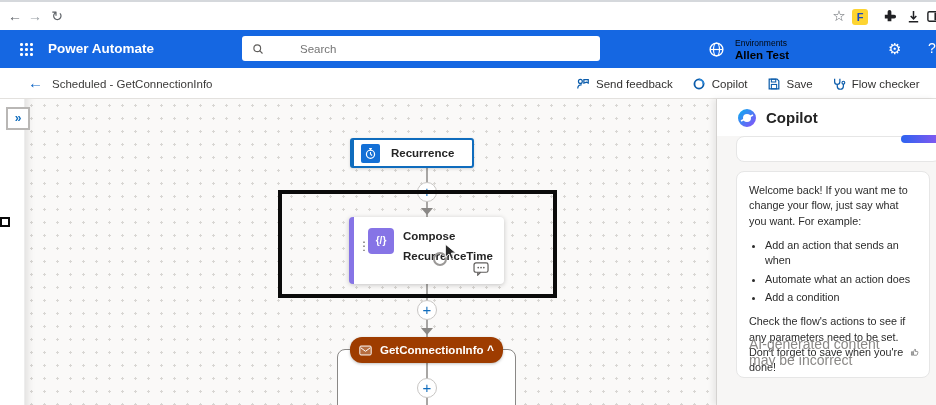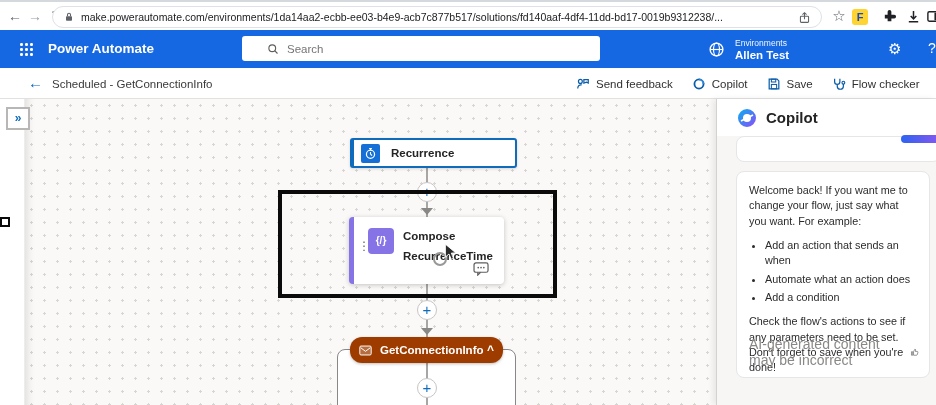--- a/index.html
+++ b/index.html
@@ -12,24 +12,24 @@
   .url-pill { position:absolute; left:52px; top:4px; width:770px; height:22px; border:1px solid #dfe1e5; border-radius:11px; background:#fff; display:flex; align-items:center; }
   .url-text { font-size:10.5px; color:#202124; white-space:nowrap; overflow:hidden; flex:1; }
   .ext-f { position:absolute; left:852px; top:7px; width:16px; height:16px; background:#fdd431; border-radius:3px; color:#1a49c4; font-weight:bold; font-size:11px; text-align:center; line-height:16px; }
   .b-icon { position:absolute; top:7px; }
 
   
   .app-header { position:absolute; left:0; top:30px; width:936px; height:44px; background:#1567e2; }
   .waffle { position:absolute; left:20px; top:13px; width:13px; height:13px; display:grid; grid-template-columns:repeat(3,1fr); gap:2px; cursor:pointer; }
   .waffle i { width:2.5px; height:2.5px; background:#fff; border-radius:50%; }
   .product-title { position:absolute; left:48px; top:11px; color:#fff; font-size:13.5px; font-weight:700; }
-  .search-pill { position:absolute; left:242px; top:6px; width:358px; height:25px; background:#fff; border-radius:3px; display:flex; align-items:center; padding-left:25px; }
+  .search-pill { position:absolute; left:242px; top:6px; width:358px; height:25px; background:#fff; border-radius:3px; display:flex; align-items:center; padding-left:10px;gap:28px; }
   .search-pill input { border:0; outline:0; font-size:11.5px; color:#444; width:300px; margin-left:8px; font-family:"Liberation Sans",sans-serif; }
   .env-group { position:absolute; left:708px; top:4px; height:30px; display:flex; align-items:center; cursor:pointer; }
-  .env-labels { margin-left:10px; color:#ffffff; }
+  .env-labels { margin-left:10px; color:#000000; }
   .env-small { font-size:8.5px; opacity:.95; }
   .env-name { font-size:11.5px; font-weight:700; margin-top:1px; }
   .hdr-right { position:absolute; top:10px; color:#fff; font-size:15px; cursor:pointer; }
 
   
   .flow-toolbar { position:absolute; left:0; top:68px; width:936px; height:31px; background:#fff; border-bottom:1px solid #e3e1de; }
   .tb-back { position:absolute; left:28px; top:6px; color:#0c64c5; font-size:15px; cursor:pointer; }
   .flow-name { position:absolute; left:52px; top:10px; font-size:11.5px; color:#3b3a39; }
   .tb-actions { position:absolute; left:576px; top:0; width:372px; height:31px; display:flex; align-items:center; gap:19px; }
   .tb-item { display:flex; align-items:center; gap:6px; cursor:pointer; white-space:nowrap; }
@@ -41,21 +41,21 @@
   .anno-handle { position:absolute; left:0; top:217px; width:10px; height:10px; border:2px solid #0a0a0a; background:#fff; z-index:45; }
   .canvas { position:absolute; left:25px; top:99px; width:691px; height:306px; background-color:#faf9f8;
             background-image:radial-gradient(circle,#d8d6d3 1px, transparent 1.2px); background-size:13px 13px;
             box-shadow:inset 10px 0 8px -8px rgba(0,0,0,.12); }
 
   .connector { position:absolute; width:2px; background:#a8a6a4; left:426px; z-index:1; }
   .plus-circle { position:absolute; left:417px; width:20px; height:20px; border-radius:50%; background:#fff; border:1px solid #c8c6c4;
                  color:#0f6cbd; font-size:15px; line-height:18px; text-align:center; z-index:2; cursor:pointer; }
   .arrow-head { position:absolute; left:421px; width:0; height:0; border-left:6px solid transparent; border-right:6px solid transparent; border-top:7px solid #8a8886; z-index:1; }
 
-  .trigger-card { position:absolute; left:350px; top:138px; width:167px; height:30px; background:#fff; border:2px solid #0f6cbd; border-left-width:4px;
+  .trigger-card { position:absolute; left:350px; top:138px; width:124px; height:30px; background:#fff; border:2px solid #0f6cbd; border-left-width:4px;
                   border-radius:3px; display:flex; align-items:center; box-shadow:0 1px 3px rgba(0,0,0,.15); z-index:3; cursor:pointer; }
   .trigger-icon { width:19px; height:19px; background:#1470d6; border-radius:2px; margin-left:7px; display:flex; align-items:center; justify-content:center; }
   .trigger-label { font-size:11.5px; font-weight:700; color:#242424; margin-left:11px; }
 
   .compose-card { position:absolute; left:349px; top:217px; width:155px; height:67px; background:#fff; border-radius:4px;
                   box-shadow:0 1px 5px rgba(0,0,0,.22); border-left:5px solid #8674e6; z-index:3; cursor:pointer; }
   .compose-dots { position:absolute; left:4px; top:22px; color:#605e5c; font-size:12px; letter-spacing:0; cursor:pointer; }
   .compose-icon { position:absolute; left:14px; top:11px; width:26px; height:26px; background:#8674e6; border-radius:4px;
                   color:#fff; font-size:10px; font-weight:700; text-align:center; line-height:26px; }
   .compose-title { position:absolute; left:49px; top:10px; width:102px; font-size:11.5px; font-weight:700; color:#242424; line-height:1.7; }
@@ -92,31 +92,20 @@
 </style>
 </head>
 <body>
 
 <div class="screen">
 
   <div class="browser-bar">
     <div class="nav-btn" style="left:6px;">←</div>
     <div class="nav-btn" style="left:26px; color:#9aa0a6;">→</div>
     <div class="nav-btn" style="left:48px;">↻</div>
-    <div class="url-pill">
-      <svg width="12" height="12" viewBox="0 0 16 16" style="margin:0 6px 0 10px;">
-        <rect x="4" y="7" width="8" height="6" rx="1" fill="#5f6368"></rect>
-        <path d="M6 7 V5 a2 2 0 0 1 4 0 V7" fill="none" stroke="#5f6368" stroke-width="1.5"></path>
-      </svg>
-      <div class="url-text">make.powerautomate.com/environments/1da14aa2-ecbb-ee03-b4e9-acb7c877b517/solutions/fd140aaf-4df4-11dd-bd17-0019b9312238/...</div>
-      <svg width="13" height="13" viewBox="0 0 16 16" style="margin-right:10px;">
-        <rect x="3" y="6.5" width="10" height="7.5" rx="1" fill="none" stroke="#5f6368" stroke-width="1.3"></rect>
-        <path d="M8 10 V2 M5.5 4.5 L8 2 l2.5 2.5" fill="none" stroke="#5f6368" stroke-width="1.3"></path>
-      </svg>
-    </div>
     <div class="nav-btn" style="left:830px; font-size:15px;">☆</div>
     <div class="ext-f">F</div>
     <svg class="b-icon" style="left:882px;" width="15" height="15" viewBox="0 0 16 16">
       <path d="M6 3 h4 v3 h3 v4 h-3 v3 H6 v-3 H3 V6 h3 z M6 3 a1.6 1.6 0 1 1 4 0 M13 6 a1.6 1.6 0 1 1 0 4" fill="#202124"></path>
     </svg>
     <svg class="b-icon" style="left:906px;" width="15" height="15" viewBox="0 0 16 16">
       <path d="M8 2 v8 M5 7.5 l3 3 3-3 M3 13.5 h10" fill="none" stroke="#202124" stroke-width="1.6"></path>
     </svg>
     <svg class="b-icon" style="left:926px;" width="15" height="15" viewBox="0 0 16 16">
       <rect x="2" y="3" width="12" height="10" rx="1.5" fill="none" stroke="#202124" stroke-width="1.5"></rect>

